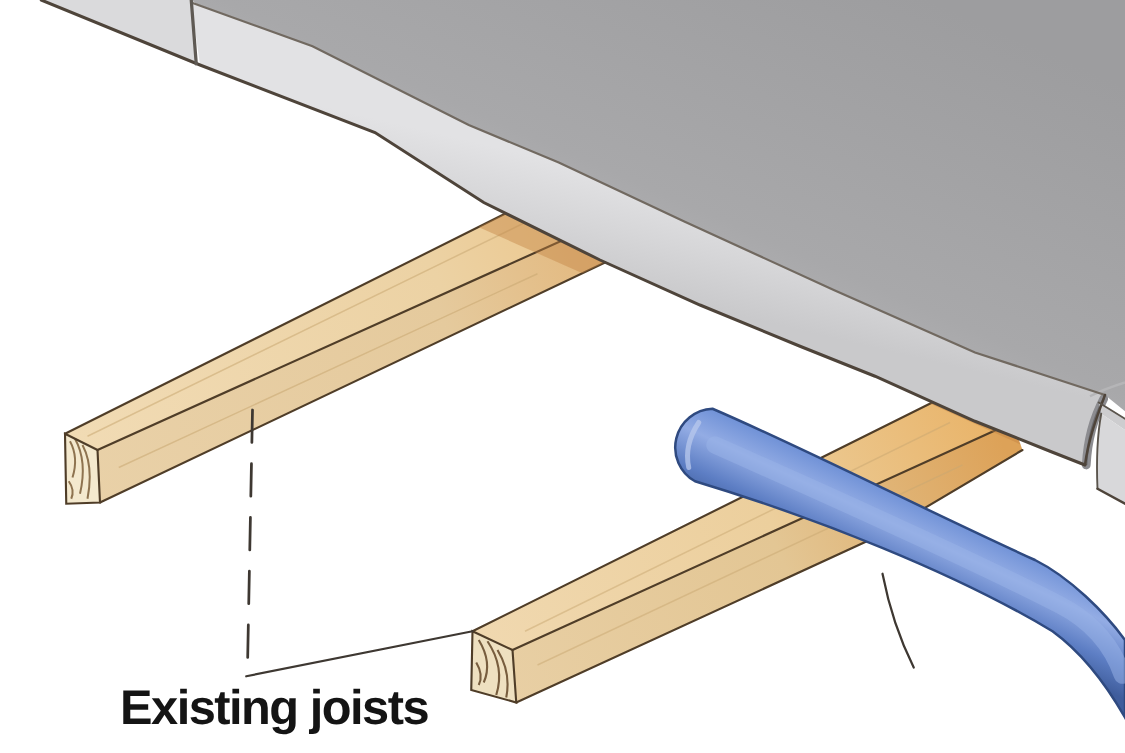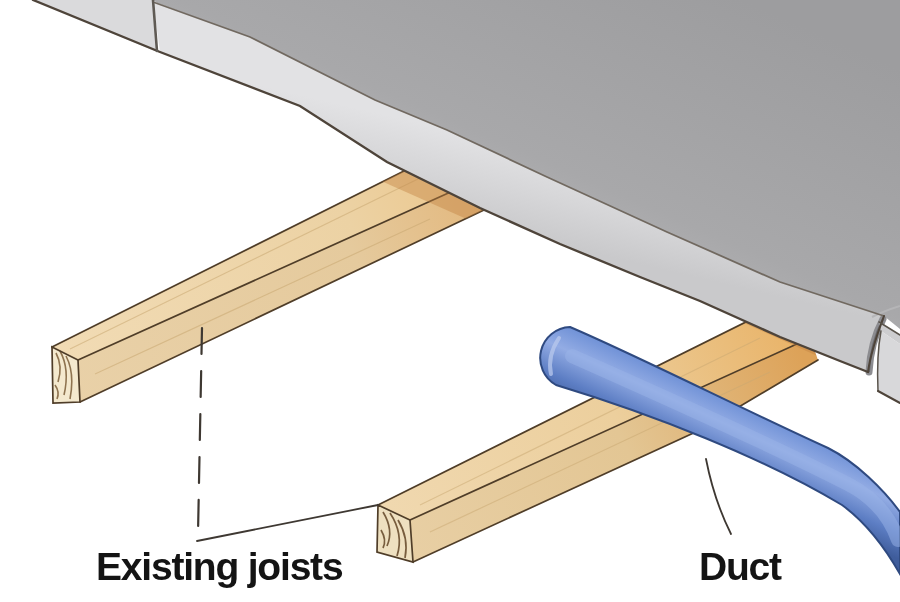--- a/index.html
+++ b/index.html
@@ -168,15 +168,14 @@
   </g>
 
   <g fill="none" stroke="#3e3832" stroke-linecap="round">
     <path d="M202,328 L198,534" stroke-width="2.2" stroke-dasharray="26 17"></path>
     <path d="M197,541 L378,505" stroke-width="1.8"></path>
     <path d="M706,459 Q714,500 731,534" stroke-width="1.8"></path>
   </g>
 </svg>
 
 <div class="fig-label" id="label-joists">Existing joists</div>
-<div class="fig-label" id="label-duct">Duct</div>
 
 </div>
 
 </body></html>

